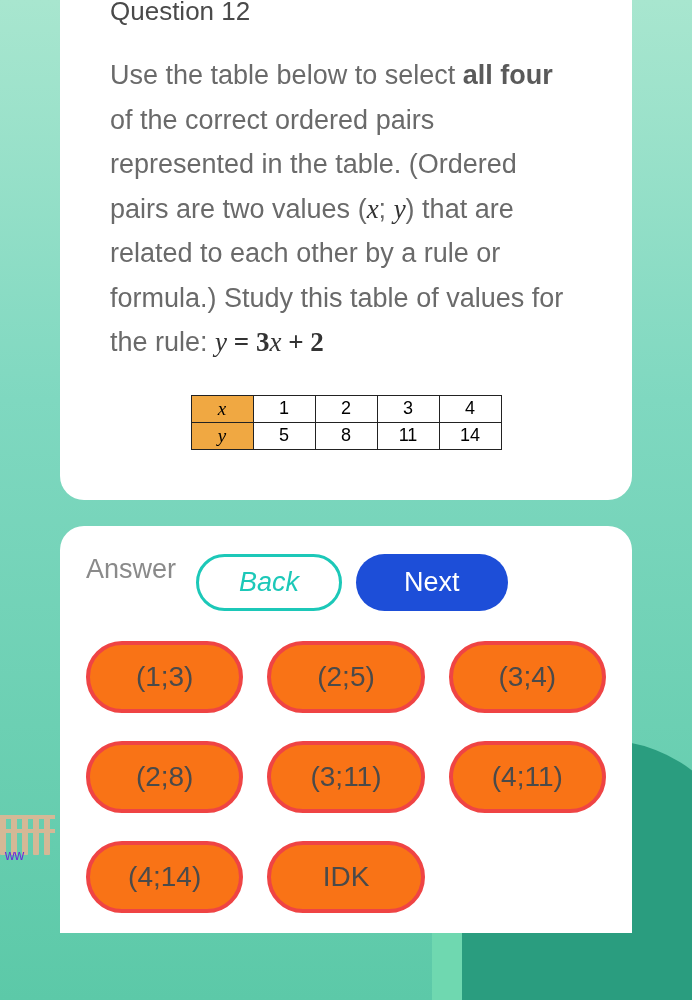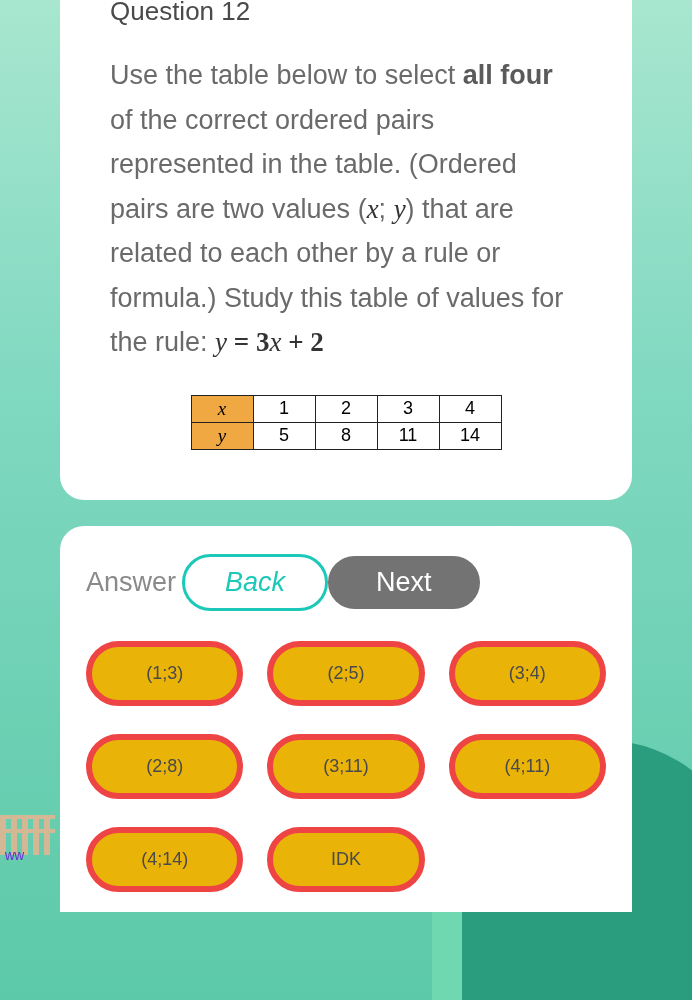--- a/index.html
+++ b/index.html
@@ -124,22 +124,22 @@
       font-weight: 400;
     }
     .data-table .hcell {
       background: #f0a842;
       font-style: italic;
       font-family: Georgia, serif;
       font-size: 19px;
     }
     .answer-header {
       display: flex;
-      align-items: center;
       margin-bottom: 30px;
+      gap: 14px;
     }
     .answer-label {
       color: #8a8a8a;
       font-size: 27px;
       font-weight: 400;
       flex: 0 0 auto;
       margin-right: 6px;
     }
     .btn-back {
       border: 3px solid #1cc8b8;
@@ -147,40 +147,40 @@
       color: #1cc8b8;
       border-radius: 999px;
       padding: 10px 40px;
       font-size: 27px;
       font-weight: 500;
       cursor: pointer;
       font-style: italic;
     }
     .btn-next {
       border: none;
-      background: #737373;
+      background: #1d4ed8;
       color: #fff;
       border-radius: 999px;
       padding: 11px 48px;
       font-size: 27px;
       font-weight: 500;
       cursor: pointer;
     }
     .options {
       display: grid;
       grid-template-columns: repeat(3, 1fr);
       gap: 28px 24px;
     }
     .option {
-      border: 6px solid #ef4444;
-      background: #eab308;
+      border: 4px solid #ef4444;
+      background: #f97316;
       color: #4a4a4a;
       border-radius: 999px;
       padding: 16px 0;
-      font-size: 18px;
+      font-size: 28px;
       font-weight: 400;
       cursor: pointer;
       text-align: center;
     }
   </style>
 </head>
 <body>
 
 <div class="bg-scenery">
 

